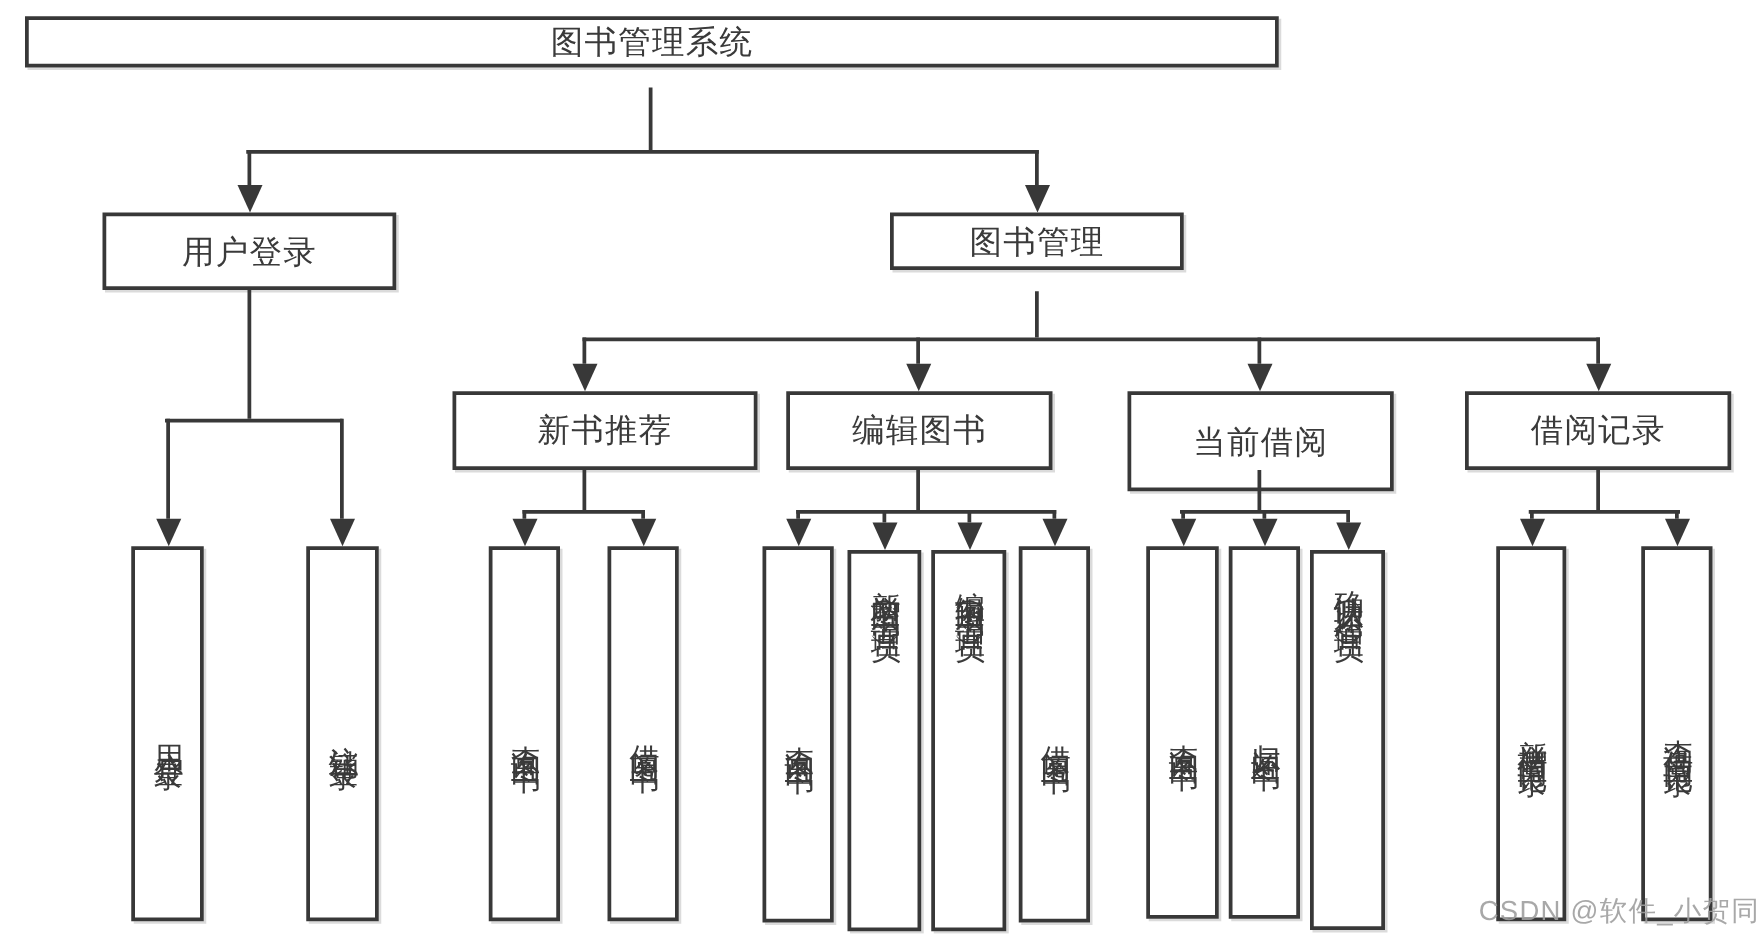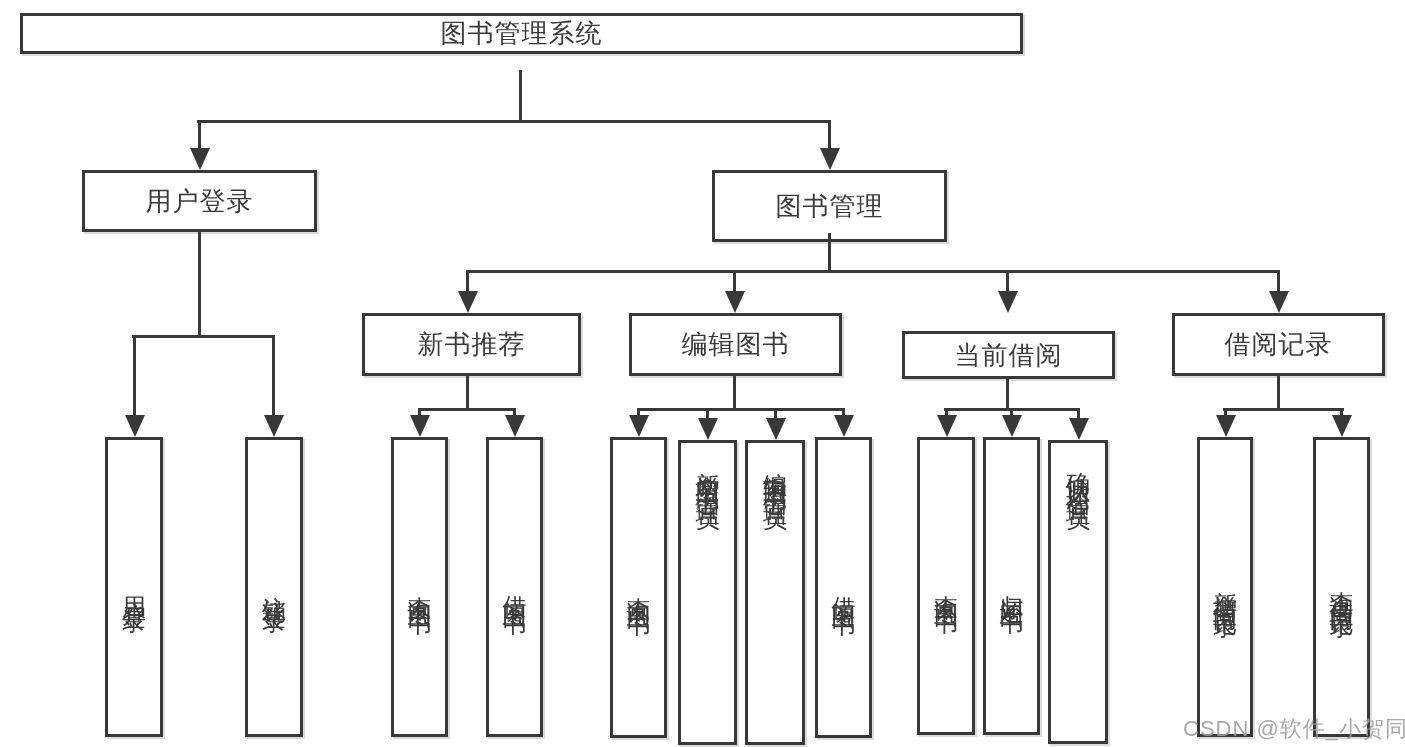--- a/index.html
+++ b/index.html
@@ -38,25 +38,25 @@
   }
 </style>
 </head>
 <body>
 
 <div class="canvas">
 
   <div class="hbox" style="left:20px;top:13px;width:1003px;height:41px">图书管理系统</div>
 
   <div class="hbox" style="left:82px;top:170px;width:235px;height:62px">用户登录</div>
-  <div class="hbox" style="left:712px;top:170px;width:235px;height:72px">图书管理</div>
+  <div class="hbox" style="left:712px;top:170px;width:235px;height:46px">图书管理</div>
 
-  <div class="hbox" style="left:362px;top:313px;width:219px;height:63px">新书推荐</div>
+  <div class="hbox" style="left:362px;top:313px;width:244px;height:63px">新书推荐</div>
   <div class="hbox" style="left:629px;top:313px;width:213px;height:63px">编辑图书</div>
-  <div class="hbox" style="left:902px;top:331px;width:213px;height:48px">当前借阅</div>
+  <div class="hbox" style="left:902px;top:313px;width:213px;height:80px">当前借阅</div>
   <div class="hbox" style="left:1172px;top:313px;width:213px;height:63px">借阅记录</div>
 
   <div class="vbox" style="left:105px;top:437px;width:58px;height:300px">
     <span class="vtext">用户登录</span>
     </div>
   <div class="vbox" style="left:245px;top:437px;width:58px;height:300px">
     <span class="vtext">注销登录</span>
     </div>
 
   <div class="vbox" style="left:391px;top:437px;width:57px;height:300px">

